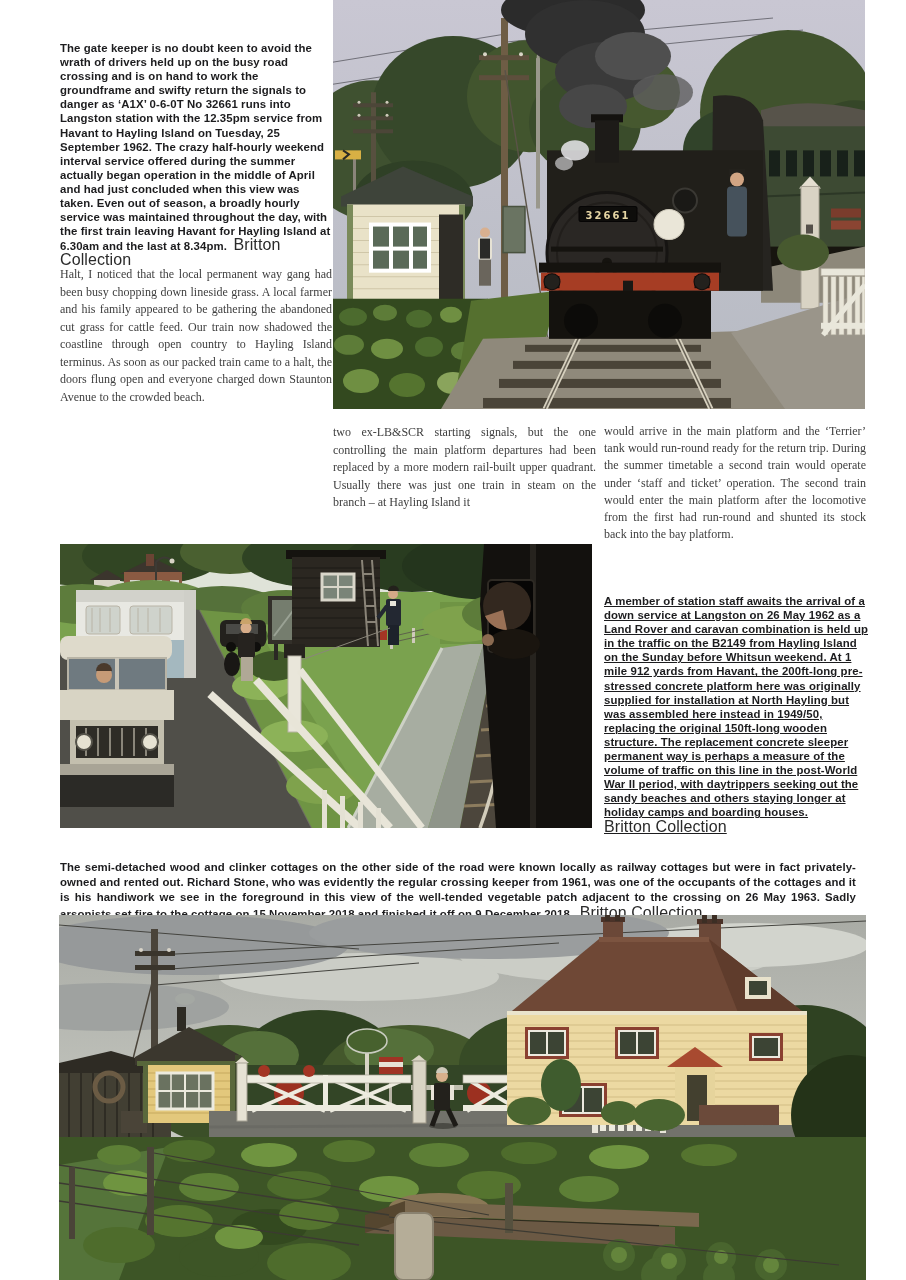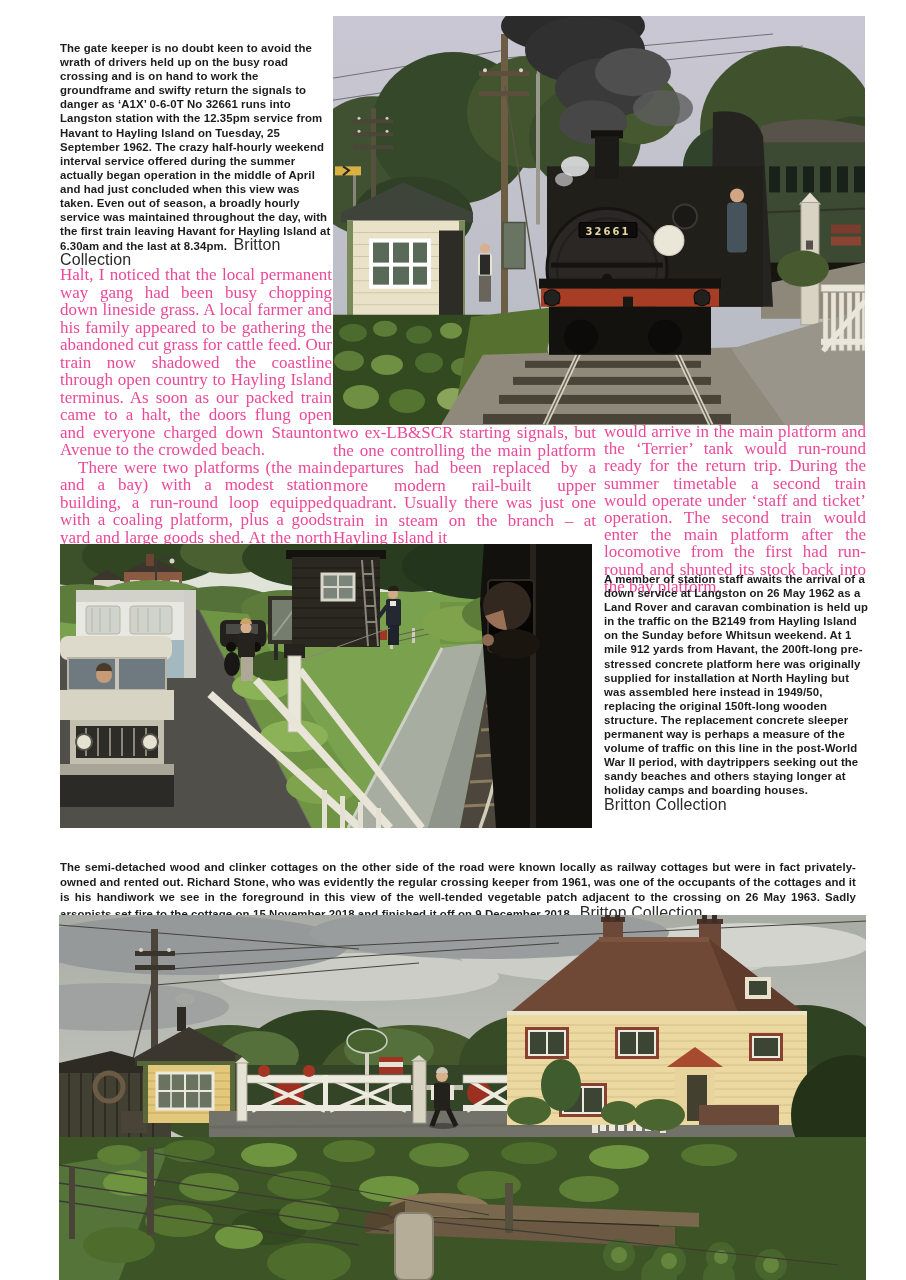--- a/index.html
+++ b/index.html
@@ -13,38 +13,38 @@
     font-family:"Liberation Sans",sans-serif;
     font-weight:700;font-size:11.4px;line-height:14.1px;
     color:#1c1c1e;letter-spacing:.1px;
   }
   .caption p{margin:0;}
   .caption .credit{font-weight:400;font-size:16px;color:#2a2a2a;}
   .caption .credit.block{display:block;}
   .caption-bottom{line-height:15px;text-align:justify;}
   .bodytext{
     font-family:"Liberation Serif","DejaVu Serif",serif;
-    font-size:17px;line-height:17.5px;color:#ec4899;text-align:justify;
+    font-size:12px;line-height:17.5px;color:#404040;text-align:justify;
   }
   .bodytext p{margin:0;}
   .bodytext p.indent{text-indent:18px;}
   .body-right{line-height:17.2px;}
   figure{margin:0;padding:0;}
   figure svg{display:block;width:100%;height:100%;}
 </style>
 </head>
 <body>
 
 <div class="page">
 
   <section class="abs caption" style="left:60px;top:41px;width:273px;">
     <p><span>The gate keeper is no doubt keen to avoid the wrath of drivers held up on the busy road crossing and is on hand to work the groundframe and swifty return the signals to danger as ‘A1X’ 0-6-0T No 32661 runs into Langston station with the 12.35pm service from Havant to Hayling Island on Tuesday, 25 September 1962. The crazy half-hourly weekend interval service offered during the summer actually began operation in the middle of April and had just concluded when this view was taken. Even out of season, a broadly hourly service was maintained throughout the day, with the first train leaving Havant for Hayling Island at 6.30am and the last at 8.34pm.</span>&nbsp;&nbsp;<span class="credit">Britton Collection</span></p>
   </section>
 
-  <figure class="abs" style="left:333px;top:16px;width:532px;height:409px;">
+  <figure class="abs" style="left:333px;top:0;width:532px;height:409px;">
     <svg viewBox="0 0 532 408" preserveAspectRatio="none">
       <defs>
         <linearGradient id="sky1" x1="0" y1="0" x2="0" y2="1">
           <stop offset="0" stop-color="#c9c7d3"></stop>
             <stop offset="1" stop-color="#b6bac2"></stop>
         </linearGradient>
       </defs>
       <rect x="0" y="0" width="532" height="408" fill="url(#sky1)"></rect>
       <g stroke="#5a5a62" stroke-width="0.8">
         <line x1="0" y1="62" x2="172" y2="34"></line>
@@ -239,32 +239,31 @@
             <rect x="529" y="276" width="3" height="58"></rect>
         </g>
         <line x1="490" y1="334" x2="532" y2="284" stroke="#e9e7db" stroke-width="5"></line>
         <rect x="488" y="322" width="44" height="6" fill="#e9e7db"></rect>
       </g>
     </svg>
   </figure>
 
   <section class="abs bodytext" style="left:60px;top:266px;width:272px;">
     <p>Halt, I noticed that the local permanent way gang had been busy chopping down lineside grass. A local farmer and his family appeared to be gathering the abandoned cut grass for cattle feed. Our train now shadowed the coastline through open country to Hayling Island terminus. As soon as our packed train came to a halt, the doors flung open and everyone charged down Staunton Avenue to the crowded beach.</p>
-    <p class="indent">There were two platforms (the main and a bay) with a modest station building, a run-round loop equipped with a coaling platform, plus a goods yard and large goods shed. At the north end of the station there were originally</p>
   </section>
 
   <section class="abs bodytext body-right" style="left:604px;top:423px;width:262px;">
     <p>would arrive in the main platform and the ‘Terrier’ tank would run-round ready for the return trip. During the summer timetable a second train would operate under ‘staff and ticket’ operation. The second train would enter the main platform after the locomotive from the first had run-round and shunted its stock back into the bay platform.</p>
   </section>
 
   <section class="abs bodytext" style="left:333px;top:424px;width:263px;">
     <p>two ex-LB&amp;SCR starting signals, but the one controlling the main platform departures had been replaced by a more modern rail-built upper quadrant. Usually there was just one train in steam on the branch – at Hayling Island it</p>
   </section>
 
-  <section class="abs caption" style="left:604px;top:572px;width:266px;">
+  <section class="abs caption" style="left:604px;top:594px;width:266px;text-decoration:underline;">
     <p><span>A member of station staff awaits the arrival of a down service at Langston on 26 May 1962 as a Land Rover and caravan combination is held up in the traffic on the B2149 from Hayling Island on the Sunday before Whitsun weekend. At 1 mile 912 yards from Havant, the 200ft-long pre-stressed concrete platform here was originally supplied for installation at North Hayling but was assembled here instead in 1949/50, replacing the original 150ft-long wooden structure. The replacement concrete sleeper permanent way is perhaps a measure of the volume of traffic on this line in the post-World War II period, with daytrippers seeking out the sandy beaches and others staying longer at holiday camps and boarding houses.</span><span class="credit block">Britton Collection</span></p>
   </section>
 
   <figure class="abs" style="left:60px;top:544px;width:532px;height:284px;">
     <svg viewBox="0 0 532 284" preserveAspectRatio="none">
       <rect x="0" y="0" width="532" height="284" fill="#7aa24e"></rect>
       <rect x="0" y="0" width="532" height="48" fill="#dfe3d8"></rect>
       <g>
         <ellipse cx="20" cy="16" rx="60" ry="26" fill="#3c5029"></ellipse>
         <ellipse cx="92" cy="12" rx="70" ry="28" fill="#314523"></ellipse>

